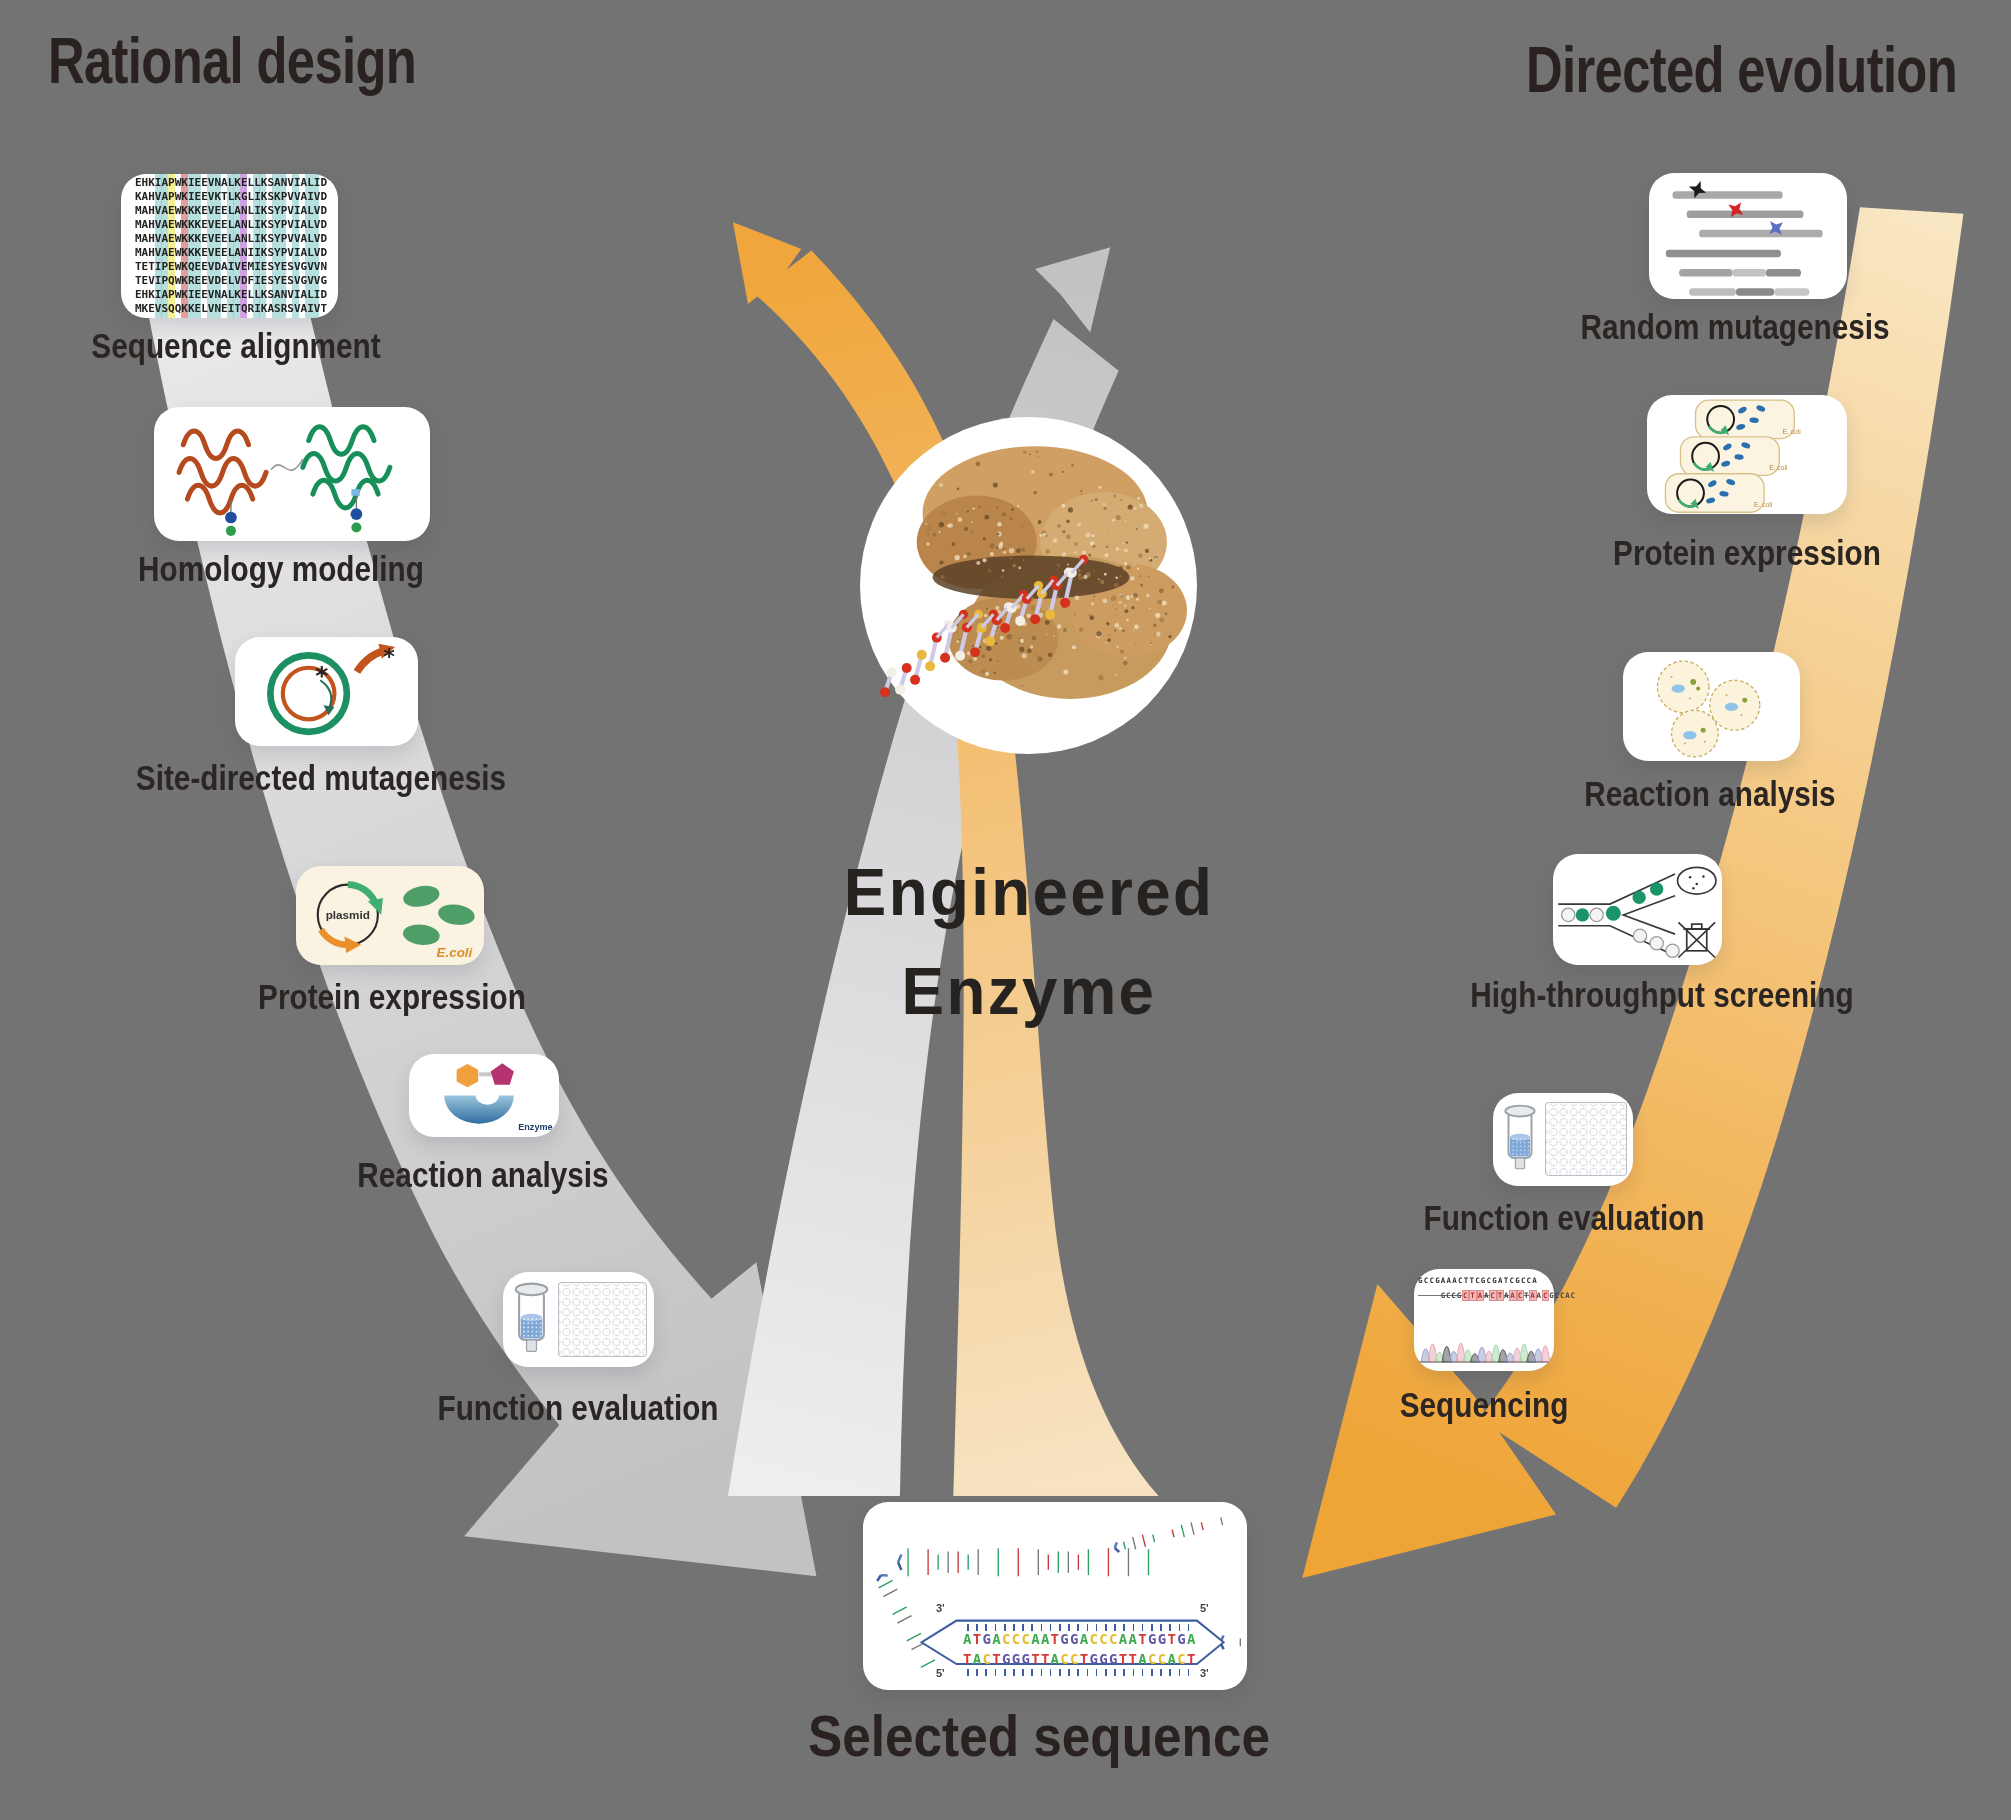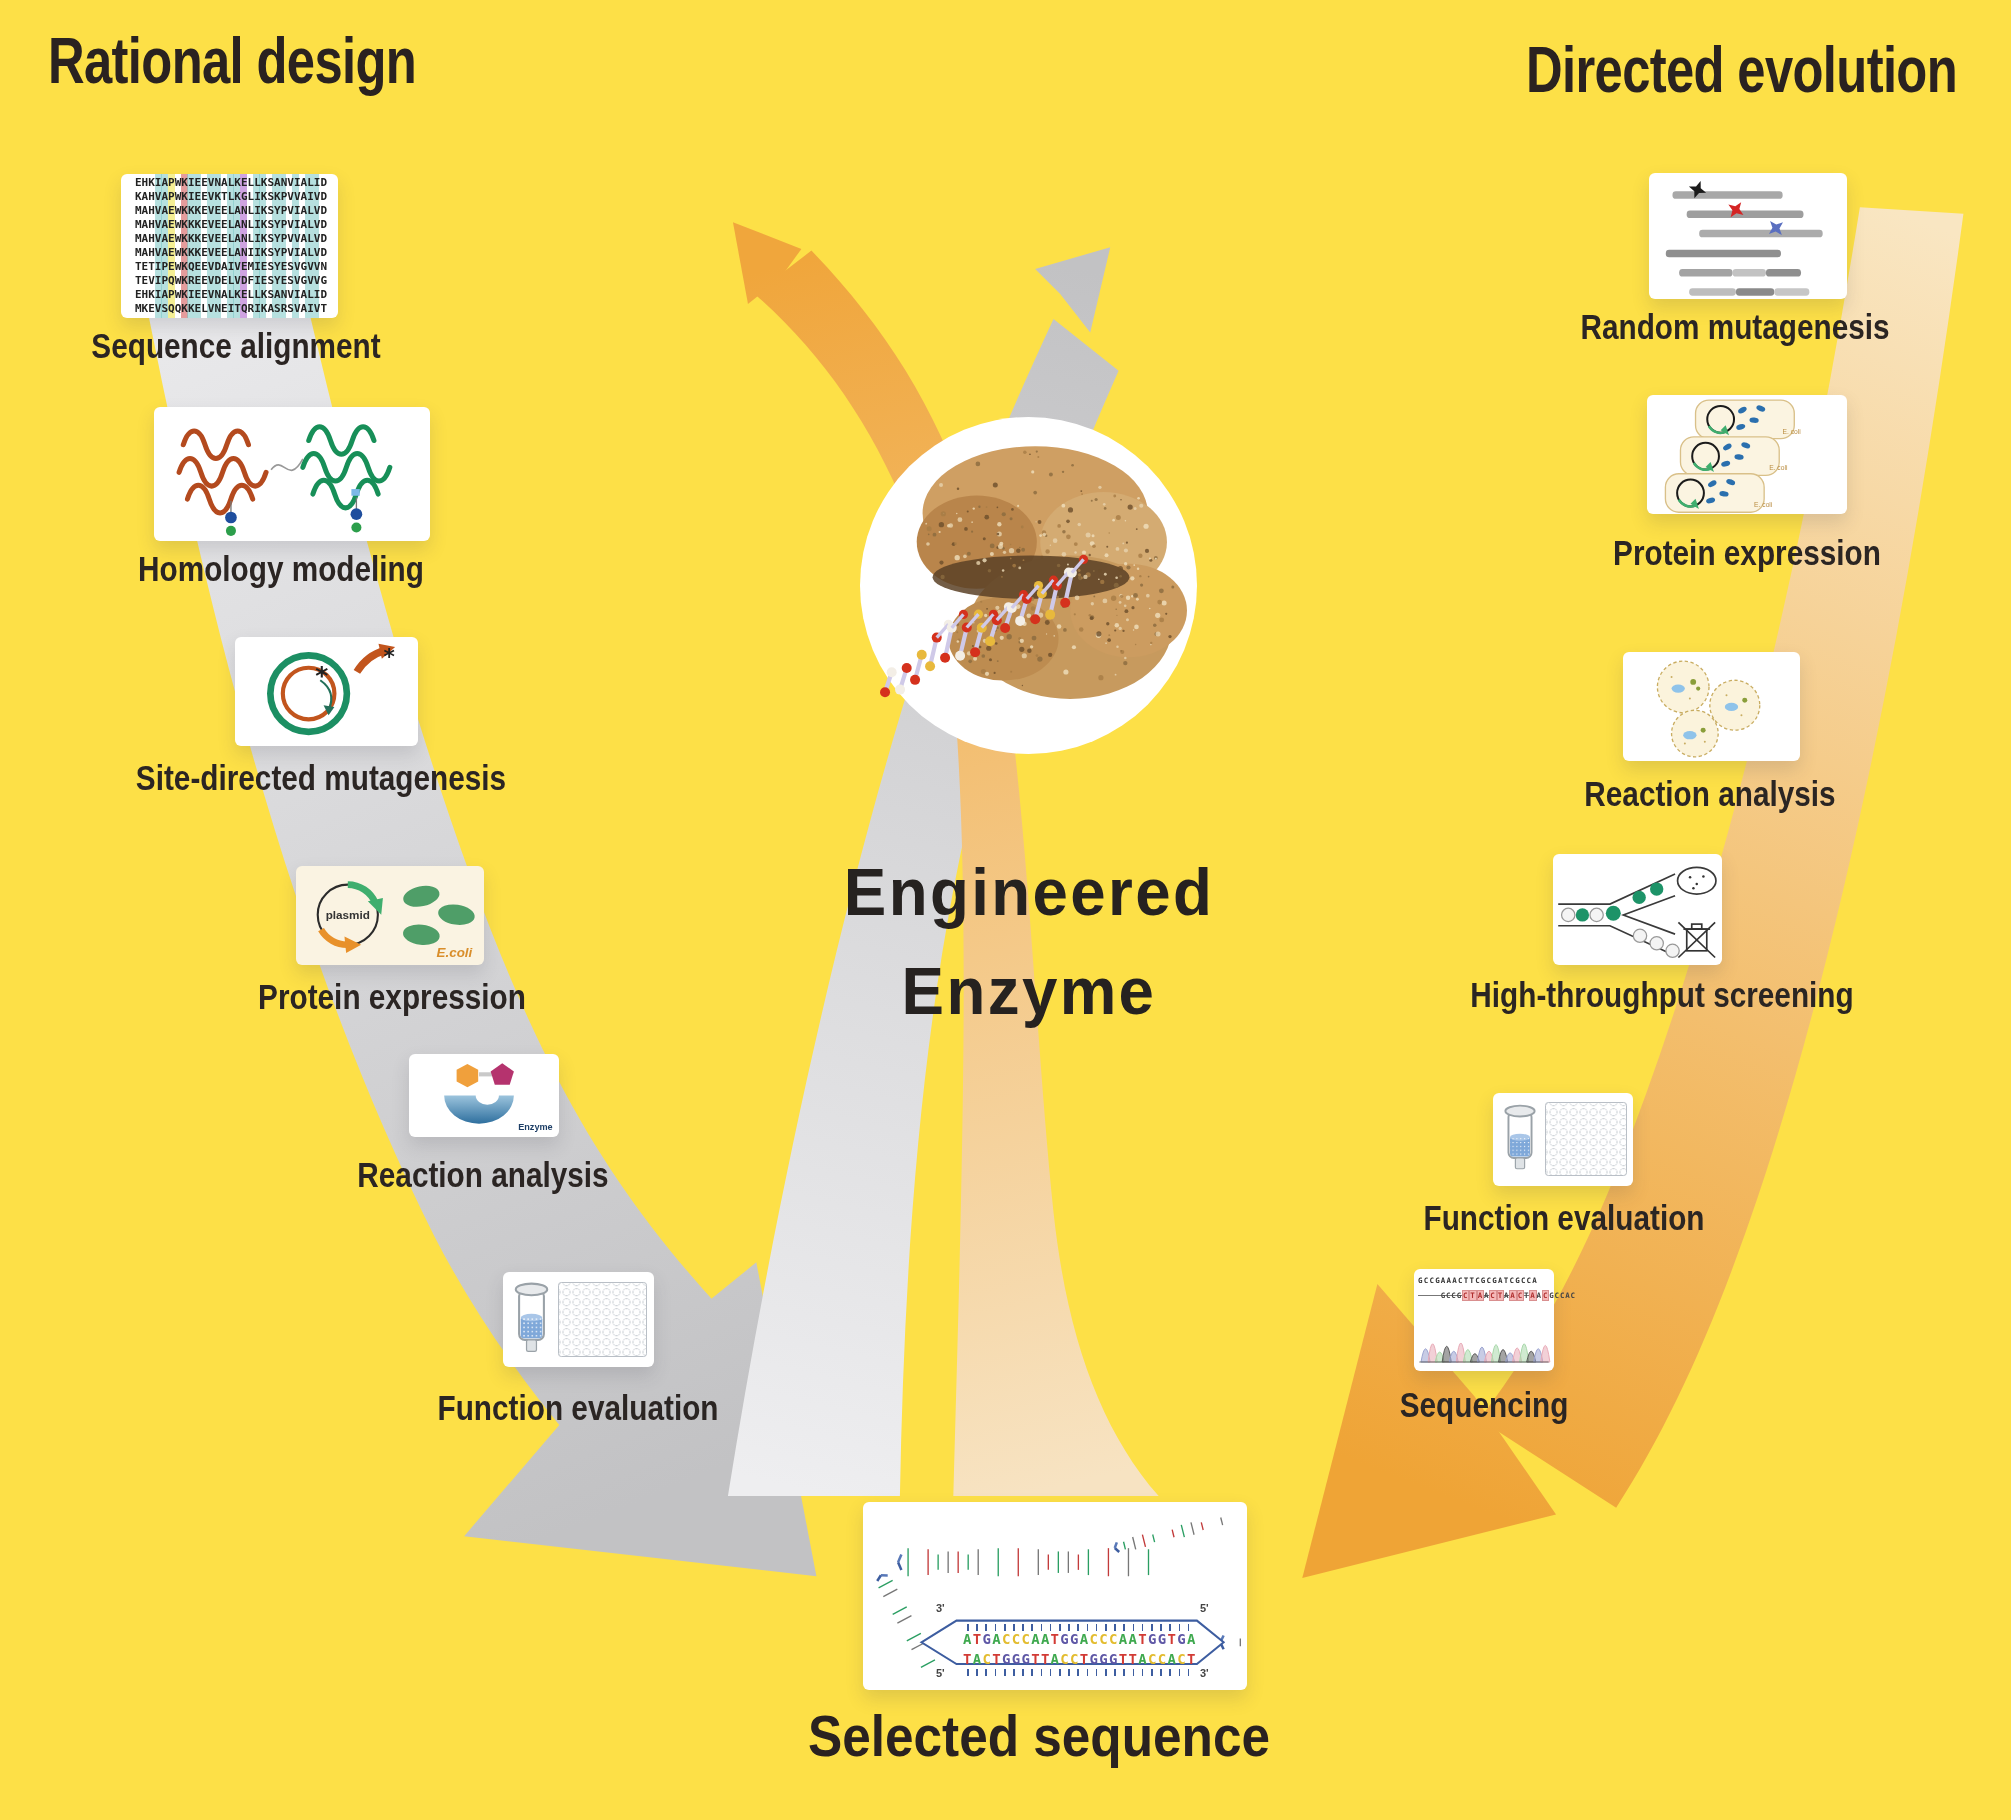--- a/index.html
+++ b/index.html
@@ -1,19 +1,19 @@
 <!DOCTYPE html>
 <html style="font-size:13.4px"><head>
 <meta charset="utf-8">
 <style>
   html,body{margin:0;padding:0;background:#f1f1f2;}
-  #canvas{position:relative;width:2011px;height:1821px;background:#fde047;overflow:hidden;
+  #canvas{position:relative;width:2011px;height:1821px;background:#737373;overflow:hidden;
           font-family:"Liberation Sans",sans-serif;}
   #arrow-layer{position:absolute;left:0;top:0;z-index:1;}
-  .card{position:absolute;background:#ffffff;border-radius:6px;
+  .card{position:absolute;background:#ffffff;border-radius:25px;
         box-shadow:0 8.3px 18.4px rgba(60,60,75,.15);z-index:4;}
   .card.beige{background:#faf3e2;}
   .step-label{position:absolute;z-index:6;font-size:35px;font-weight:700;color:#2b2523;
         white-space:nowrap;transform:translateX(-50%) scaleX(.85);}
   .page-title{position:absolute;z-index:6;font-size:65px;font-weight:800;color:#2a2220;
         white-space:nowrap;transform-origin:left top;transform:scaleX(.78);letter-spacing:-0.8px;}
   .center-title{position:absolute;z-index:6;font-size:67px;font-weight:800;color:#262220;
         letter-spacing:2.5px;white-space:nowrap;transform:translateX(-50%) scaleX(.95);}
   .bottom-label{position:absolute;z-index:6;font-size:57px;font-weight:800;color:#2a2220;
         white-space:nowrap;transform:translateX(-50%) scaleX(.9);}

